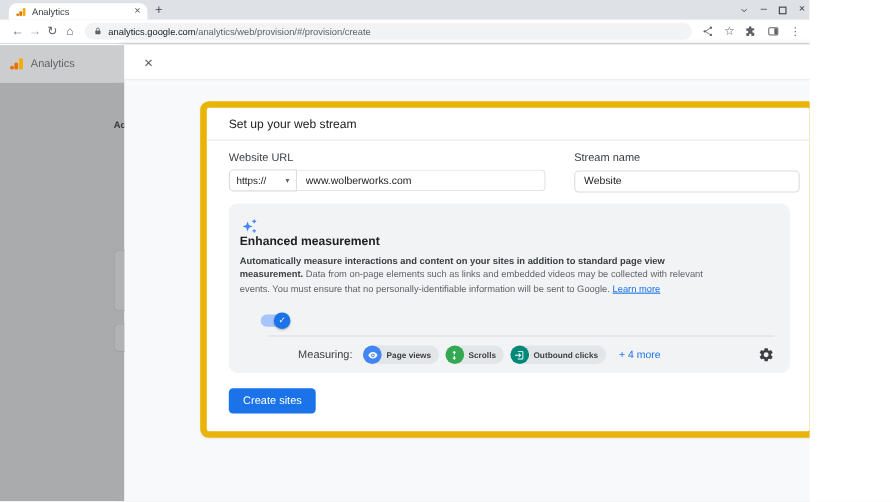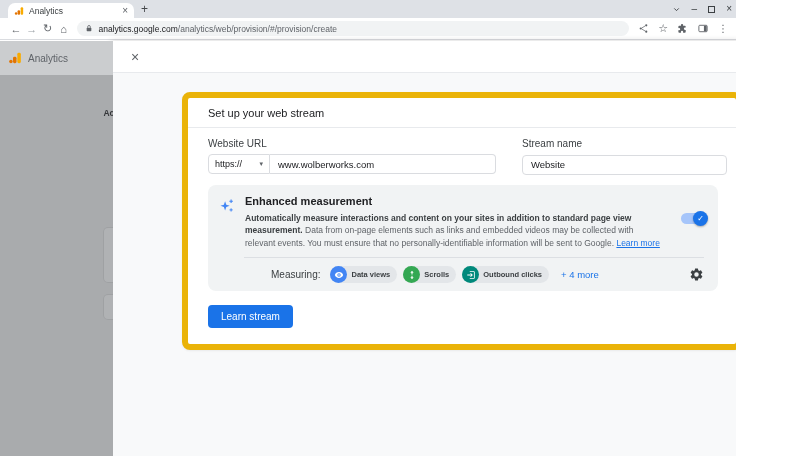--- a/index.html
+++ b/index.html
@@ -63,21 +63,21 @@
                   display:flex; align-items:center; justify-content:space-between; padding:0 6px;
                   font-size:9px; color:#202124; background:#fff; }
   .proto-arrow { font-size:7px; color:#5f6368; }
   .txt-input { height:20px; border:1px solid #dadce0; font-size:9.5px; color:#202124; padding:0 8px;
                outline:none; background:#fff; font-family:"Liberation Sans", sans-serif; }
   .url-input { width:226px; border-left:none; border-radius:0 4px 4px 0; }
   .name-input { width:205px; border-radius:4px; }
 
   
   .enh-box { margin:10px 18px 0 20px; background:#f1f3f4; border-radius:8px; }
-  .enh-top { display:flex; padding:10px 12px 0 10px; }
+  .enh-top { display:flex; padding:10px 12px 0 10px;flex-direction:column; }
   .enh-icon-col { width:27px; flex:none; padding-top:2px; }
   .enh-content { flex:1; }
   .enh-title { font-size:11px; font-weight:700; color:#202124; }
   .enh-para { margin-top:5px; font-size:8.5px; line-height:12.5px; color:#5f6368; max-width:428px; }
   .enh-lead { font-weight:700; color:#3c4043; }
   .learn-more { color:#1a73e8; text-decoration:underline; }
   .toggle-col { width:44px; flex:none; display:flex; justify-content:flex-end; padding-top:18px; }
   .toggle { position:relative; width:25px; height:11px; border-radius:6px; background:#a6c5fa; }
   .toggle-thumb { position:absolute; right:-2px; top:-2px; width:15px; height:15px; border-radius:50%;
                   background:#1a73e8; color:#fff; font-size:8px; display:flex; align-items:center;
@@ -238,21 +238,21 @@
             <div class="enh-divider"></div>
             <div class="measure-row">
               <span class="measure-label">Measuring:</span>
 
               <span class="chip">
                 <span class="chip-ic" style="background: rgb(66, 133, 244);">
                   <svg width="10" height="10" viewBox="0 0 24 24">
                     <path d="M12 5C7 5 3.3 8 2 12c1.3 4 5 7 10 7s8.7-3 10-7c-1.3-4-5-7-10-7zm0 11a4 4 0 1 1 0-8 4 4 0 0 1 0 8zm0-2a2 2 0 1 0 0-4 2 2 0 0 0 0 4z" fill="#fff"></path>
                   </svg>
                 </span>
-                <span class="chip-label">Data views</span>
+                <span class="chip-label">Page views</span>
               </span>
 
               <span class="chip">
                 <span class="chip-ic" style="background: rgb(52, 168, 83);">
                   <svg width="10" height="10" viewBox="0 0 24 24">
                     <path d="M12 2l4 4.5h-2.7v4h-2.6v-4H8zM12 22l-4-4.5h2.7v-4h2.6v4H16z" fill="#fff"></path>
                   </svg>
                 </span>
                 <span class="chip-label">Scrolls</span>
               </span>
@@ -269,18 +269,18 @@
               <span class="more-link">+ 4 more</span>
 
               <span class="gear-wrap">
                 <svg width="15" height="15" viewBox="0 0 24 24">
                   <path d="M19.14 12.94c.04-.3.06-.61.06-.94 0-.32-.02-.64-.07-.94l2.03-1.58a.49.49 0 0 0 .12-.61l-1.92-3.32a.49.49 0 0 0-.59-.22l-2.39.96c-.5-.38-1.03-.7-1.62-.94l-.36-2.54a.48.48 0 0 0-.48-.41h-3.84c-.24 0-.43.17-.47.41l-.36 2.54c-.59.24-1.13.57-1.62.94l-2.39-.96a.49.49 0 0 0-.59.22L2.74 8.87c-.12.21-.08.47.12.61l2.03 1.58c-.05.3-.09.63-.09.94s.02.64.07.94l-2.03 1.58a.49.49 0 0 0-.12.61l1.92 3.32c.12.22.37.29.59.22l2.39-.96c.5.38 1.03.7 1.62.94l.36 2.54c.05.24.24.41.48.41h3.84c.24 0 .44-.17.47-.41l.36-2.54c.59-.24 1.13-.56 1.62-.94l2.39.96c.22.08.47 0 .59-.22l1.92-3.32c.12-.22.07-.47-.12-.61l-2.01-1.58zM12 15.6A3.6 3.6 0 0 1 8.4 12 3.6 3.6 0 0 1 12 8.4a3.6 3.6 0 0 1 3.6 3.6 3.6 3.6 0 0 1-3.6 3.6z" fill="#3c4043"></path>
                 </svg>
               </span>
             </div>
           </div>
 
-          <button class="create-btn">Learn stream</button>
+          <button class="create-btn">Create sites</button>
         </div>
       </div>
     </div>
   </div>
 </div>
 
 </body></html>

